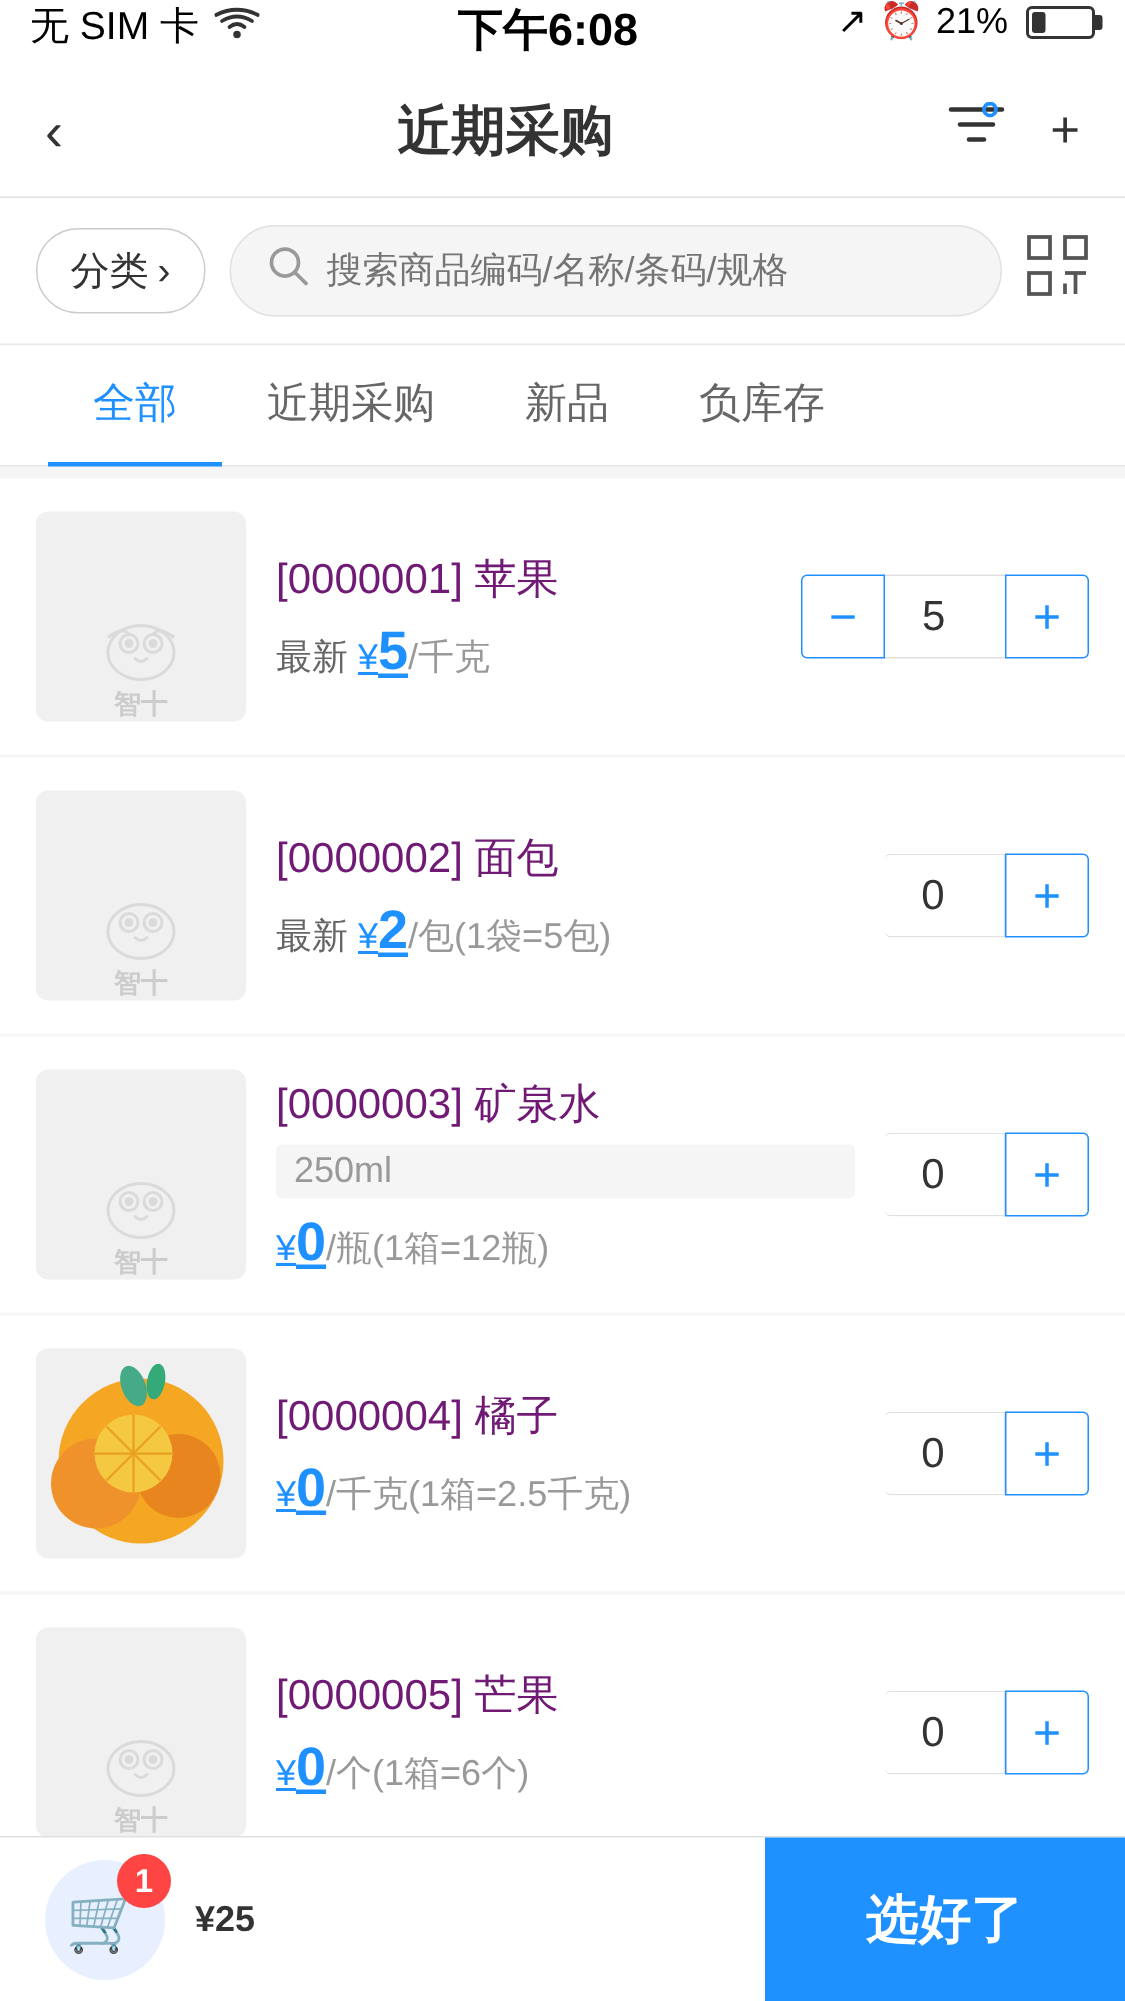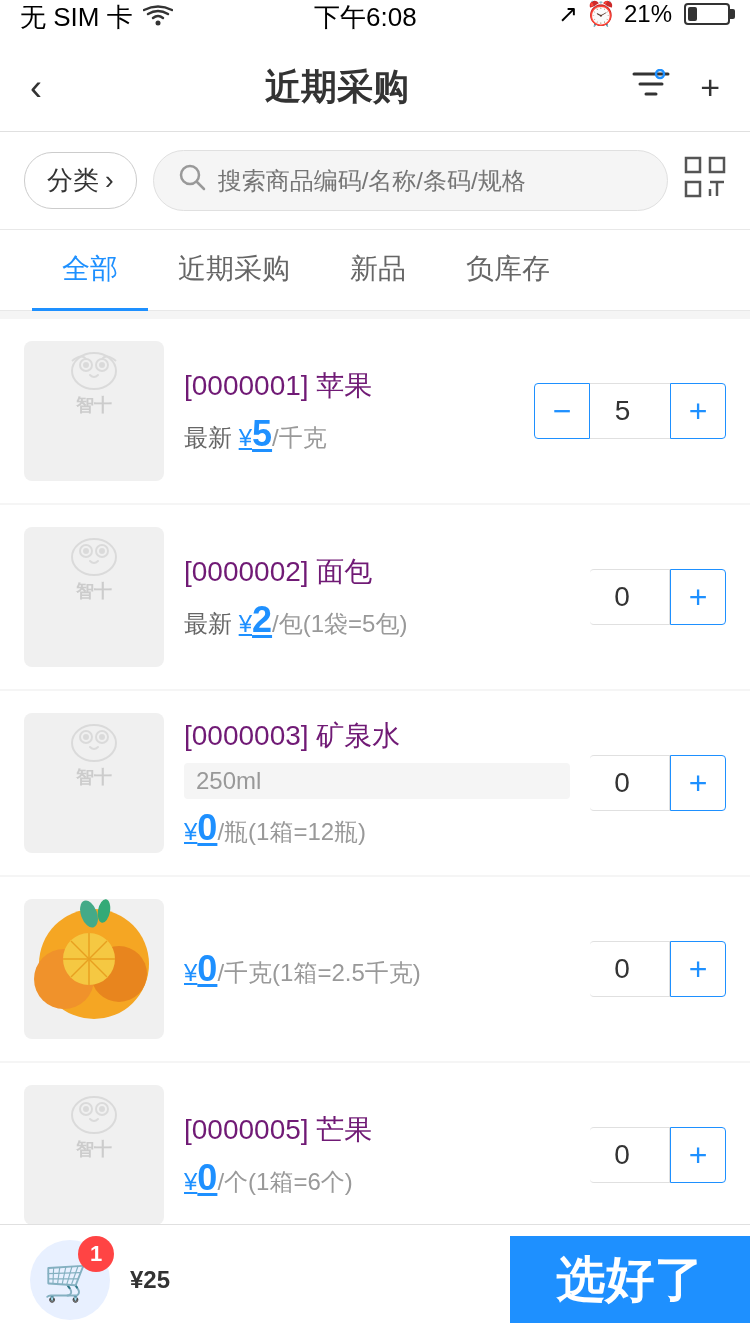--- a/index.html
+++ b/index.html
@@ -18,21 +18,21 @@
       height: 44px;
       background: #fff;
       display: flex;
       align-items: flex-start;
       justify-content: space-between;
       padding: 0 20px;
       font-size: 26px;
       font-weight: 500;
     }
     .status-left { display: flex; align-items: center; gap: 10px; }
-    .status-center { font-size: 26px; font-weight: 400; }
+    .status-center { font-size: 30px; font-weight: 700; }
     .status-right { display: flex; align-items: center; gap: 8px; font-size: 24px; }
     .battery-icon {
       display: inline-block;
       width: 46px;
       height: 22px;
       border: 2px solid #333;
       border-radius: 4px;
       position: relative;
       margin-left: 4px;
     }
@@ -168,21 +168,21 @@
       margin-bottom: 2px;
       min-height: 140px;
       gap: 20px;
     }
     .product-image {
       width: 140px;
       height: 140px;
       background: #f0f0f0;
       border-radius: 8px;
       display: flex;
-      align-items: flex-start;
+      align-items: flex-end;
       justify-content: center;
       flex-shrink: 0;
       overflow: hidden;
     }
     .owl-logo {
       display: flex;
       flex-direction: column;
       align-items: center;
       gap: 2px;
     }
@@ -320,24 +320,24 @@
       justify-content: center;
       font-weight: 600;
     }
     .total-price {
       font-size: 24px;
       font-weight: 600;
       color: #333;
     }
     .confirm-btn {
       width: 240px;
-      height: 87px;
+      height: 110px;
       background: #1E90FF;
       color: #fff;
-      font-size: 49px;
+      font-size: 35px;
       font-weight: 600;
       border: none;
       display: flex;
       align-items: center;
       justify-content: center;
       cursor: pointer;
     }
   </style>
 </head>
 <body>
@@ -522,20 +522,23 @@
         <line x1="60" y1="34" x2="60" y2="86" stroke="#e8a020" stroke-width="1.5"></line>
         <line x1="34" y1="60" x2="86" y2="60" stroke="#e8a020" stroke-width="1.5"></line>
         <line x1="42" y1="42" x2="78" y2="78" stroke="#e8a020" stroke-width="1.5"></line>
         <line x1="78" y1="42" x2="42" y2="78" stroke="#e8a020" stroke-width="1.5"></line>
 
         <ellipse cx="60" cy="15" rx="8" ry="14" fill="#4a8" transform="rotate(-20 60 15)"></ellipse>
         <ellipse cx="75" cy="12" rx="6" ry="12" fill="#3a7" transform="rotate(10 75 12)"></ellipse>
       </svg>
     </div>
     <div class="product-info">
+      <div class="product-name">
+        <span>[0000004]</span> <span>橘子</span>
+      </div>
       <div class="product-price">
         <span class="yuan-symbol">¥</span><span class="price-highlight">0</span><span class="price-unit">/千克(1箱=2.5千克)</span>
       </div>
     </div>
     <div class="qty-control">
       <input class="qty-input" type="number" value="0" style="border-radius: 4px 0px 0px 4px; border-right: 1.5px solid rgb(224, 224, 224);">
       <button class="qty-btn qty-plus">+</button>
     </div>
   </div>
 

